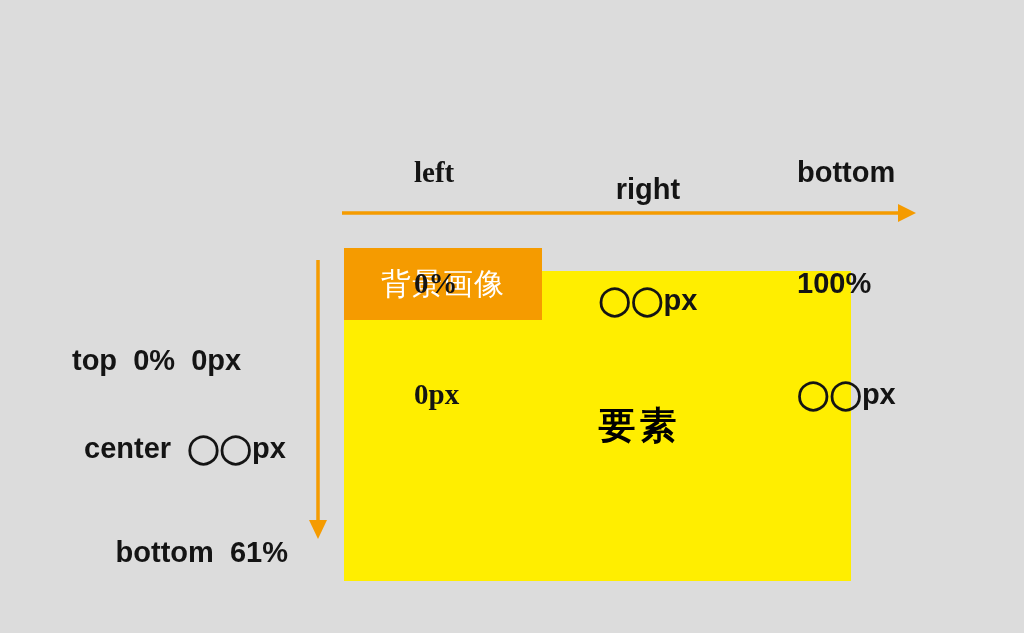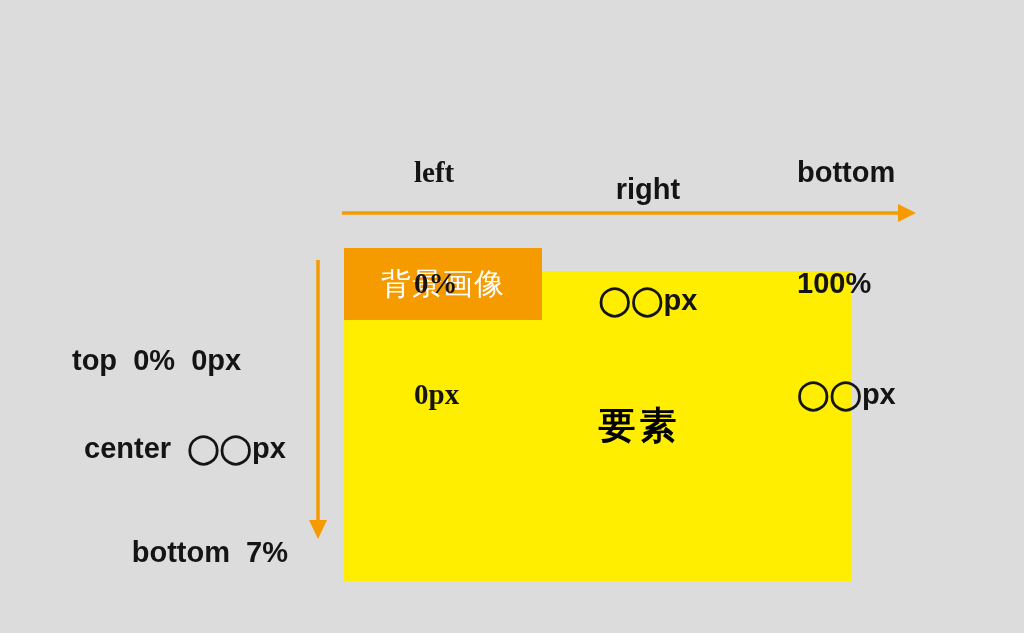--- a/index.html
+++ b/index.html
@@ -148,17 +148,17 @@
 
   <div class="label label-side-top">
     <span class="line">top  0%  0px</span>
   </div>
 
   <div class="label label-side-center">
     <span class="line">center  ◯◯px</span>
   </div>
 
   <div class="label label-side-bottom">
-    <span class="line">bottom  7%</span>
+    <span class="line">bottom  61%</span>
     
   </div>
 
 </div>
 
 </body></html>

